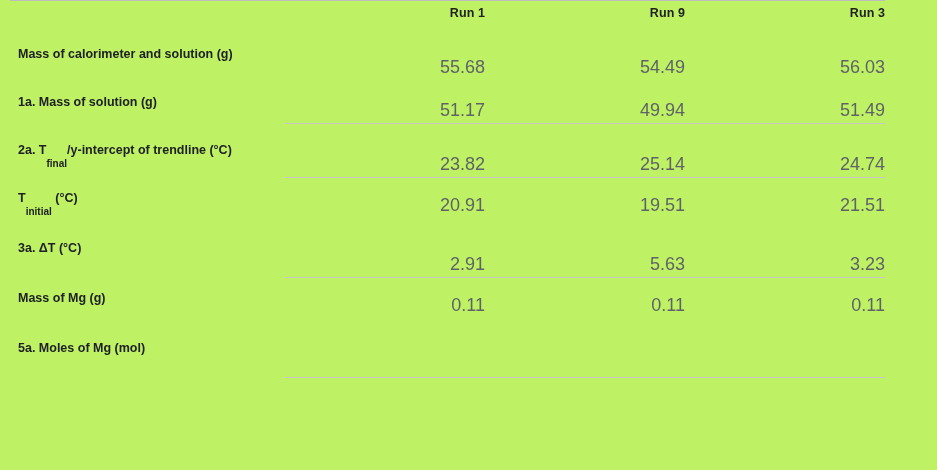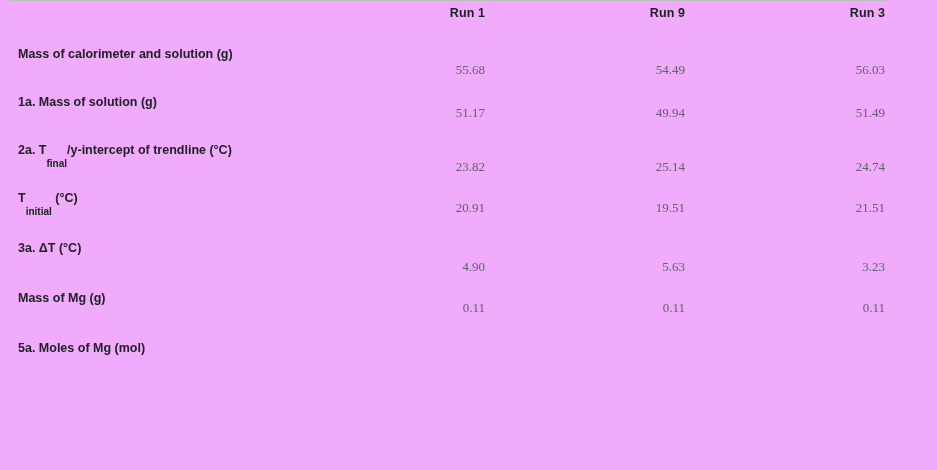--- a/index.html
+++ b/index.html
@@ -12,21 +12,21 @@
     height: 470px;
     font-family: "Liberation Sans", sans-serif;
     -webkit-font-smoothing: antialiased;
     overflow: hidden;
   }
 
   #sheet {
     position: relative;
     width: 937px;
     height: 470px;
-    background: #f0abfc;
+    background: #bef264;
   }
 
   
   table.data-table {
     position: absolute;
     left: 10px;
     top: 0;
     width: 795px;
     border-collapse: collapse;
     table-layout: fixed;
@@ -56,28 +56,27 @@
     font-size: 12.5px;
     font-weight: bold;
     color: #202124;
     text-align: left;
     vertical-align: middle;
     line-height: 15px;
     padding: 6px 10px 6px 8px;
   }
 
   td.val {
-    font-size: 13px;
+    font-size: 18px;
     font-weight: normal;
     color: #5f6368;
     text-align: right;
     vertical-align: bottom;
     padding: 6px 0 3px 0;
     white-space: nowrap;
-    font-family: Liberation Serif, serif;
   }
 
   
   td.val.blank-line {
     border-bottom: 1px solid #c8c8c8;
     padding-bottom: 2px;
   }
 
   
   tr.r-tall td, tr.r-tall th { height: 42px; }
@@ -134,21 +133,21 @@
           <td class="val blank-line">24.74</td>
         </tr>
         <tr class="r-std">
           <td class="lbl"><span>T</span><span class="sub">initial</span><span> (°C)</span></td>
           <td class="val">20.91</td>
           <td class="val">19.51</td>
           <td class="val">21.51</td>
         </tr>
         <tr class="r-gap">
           <td class="lbl">3a. ΔT (°C)</td>
-          <td class="val blank-line">4.90</td>
+          <td class="val blank-line">2.91</td>
           <td class="val blank-line">5.63</td>
           <td class="val blank-line">3.23</td>
         </tr>
         <tr class="r-std">
           <td class="lbl">Mass of Mg (g)</td>
           <td class="val">0.11</td>
           <td class="val">0.11</td>
           <td class="val">0.11</td>
         </tr>
         <tr class="r-gap">

